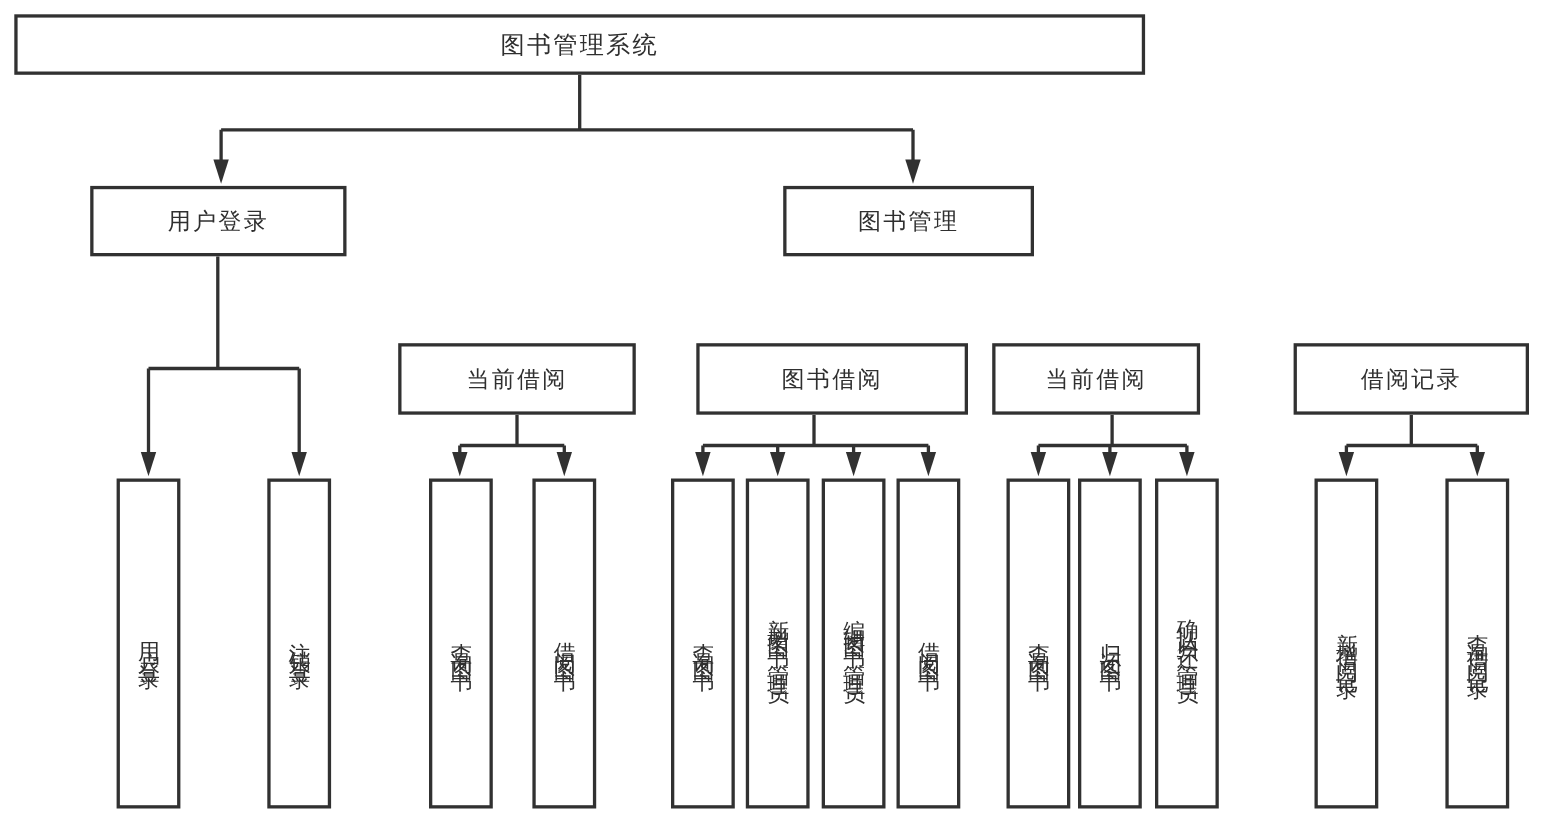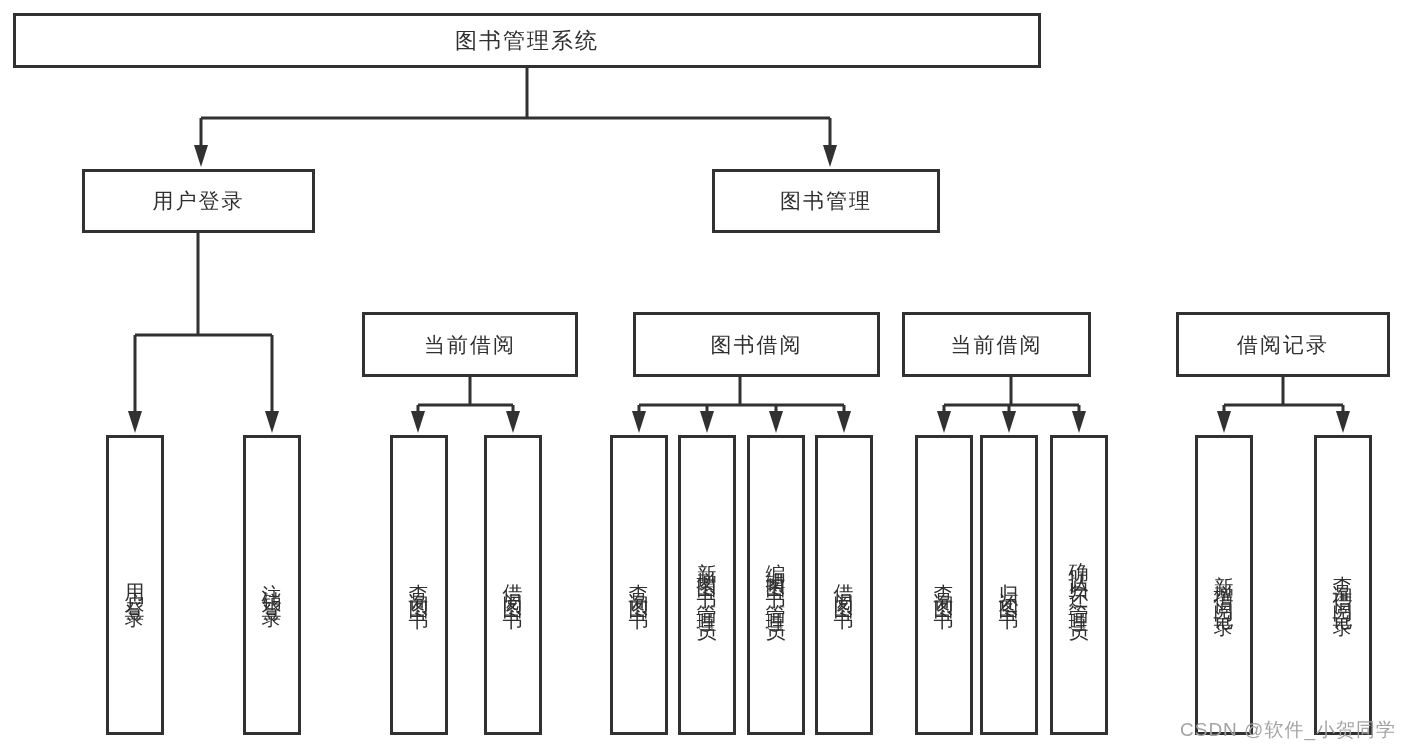--- a/index.html
+++ b/index.html
@@ -110,15 +110,14 @@
   <div class="node v" style="left:747px;">编辑图书（管理员）</div>
   <div class="node v" style="left:815px;">借阅图书</div>
 
   <div class="node v" style="left:915px;">查询图书</div>
   <div class="node v" style="left:980px;">归还图书</div>
   <div class="node v" style="left:1050px;">确认归还（管理员）</div>
 
   <div class="node v" style="left:1195px;">新增借阅记录</div>
   <div class="node v" style="left:1314px;">查询借阅记录</div>
 
-  <div class="watermark">CSDN @软件_小贺同学</div>
 
 </div>
 
 </body></html>

